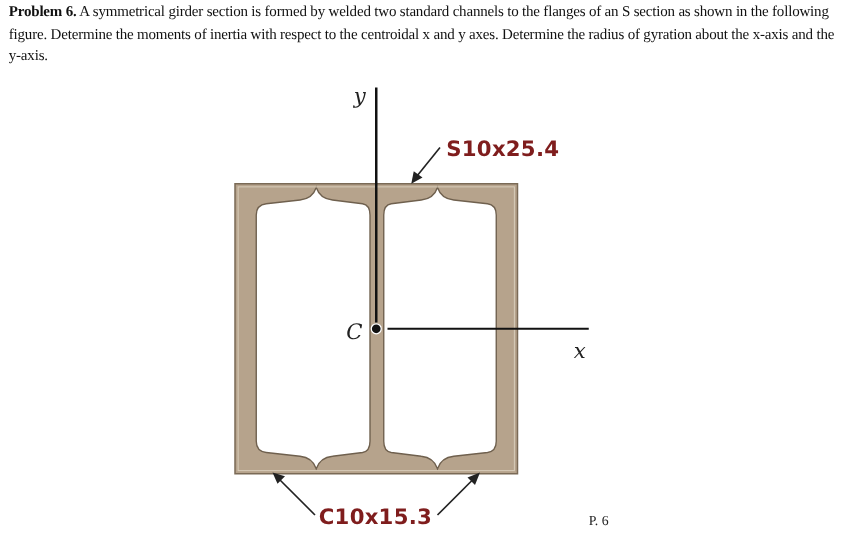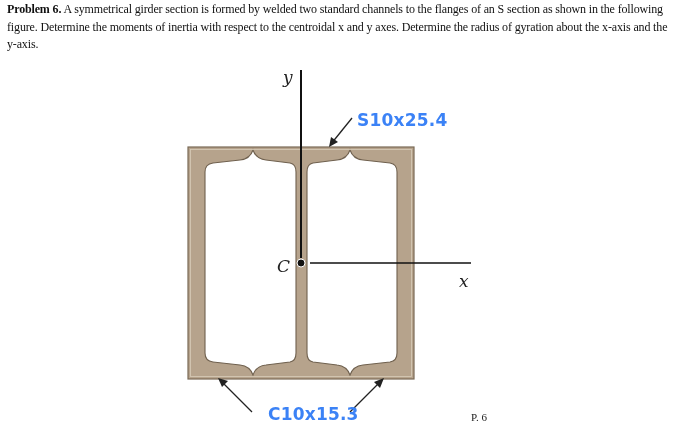--- a/index.html
+++ b/index.html
@@ -41,21 +41,21 @@
     .axis-label {
       font-family: "DejaVu Serif", serif;
       font-style: italic;
       font-size: 17px;
       color: #222;
     }
     .shape-label {
       font-family: "DejaVu Sans", sans-serif;
       font-weight: bold;
       font-size: 17px;
-      color: #3b82f6;
+      color: #7f1d1d;
       letter-spacing: 0.2px;
     }
     .fig-number {
       font-family: "Liberation Serif", serif;
       font-size: 11px;
       color: #222;
     }
   </style>
 </head>
 <body>
@@ -127,15 +127,15 @@
     <g>
       <line x1="350" y1="412" x2="381" y2="381" stroke="#222" stroke-width="1.3"></line>
       <polygon points="384,378 380,388 374,382" fill="#222"></polygon>
     </g>
   </svg>
 
   <div class="label axis-label" style="left:283px; top:67px;">y</div>
   <div class="label axis-label" style="left:459px; top:271px;">x</div>
   <div class="label axis-label" style="left:277px; top:256px;">C</div>
   <div class="label shape-label" style="left:357px; top:110px;">S10x25.4</div>
-  <div class="label shape-label" style="left:255px; top:404px;margin-left:13px;">C10x15.3</div>
+  <div class="label shape-label" style="left:255px; top:404px;">C10x15.3</div>
   <div class="label fig-number" style="left:471px; top:411px;">P. 6</div>
 </div>
 
 </body></html>

